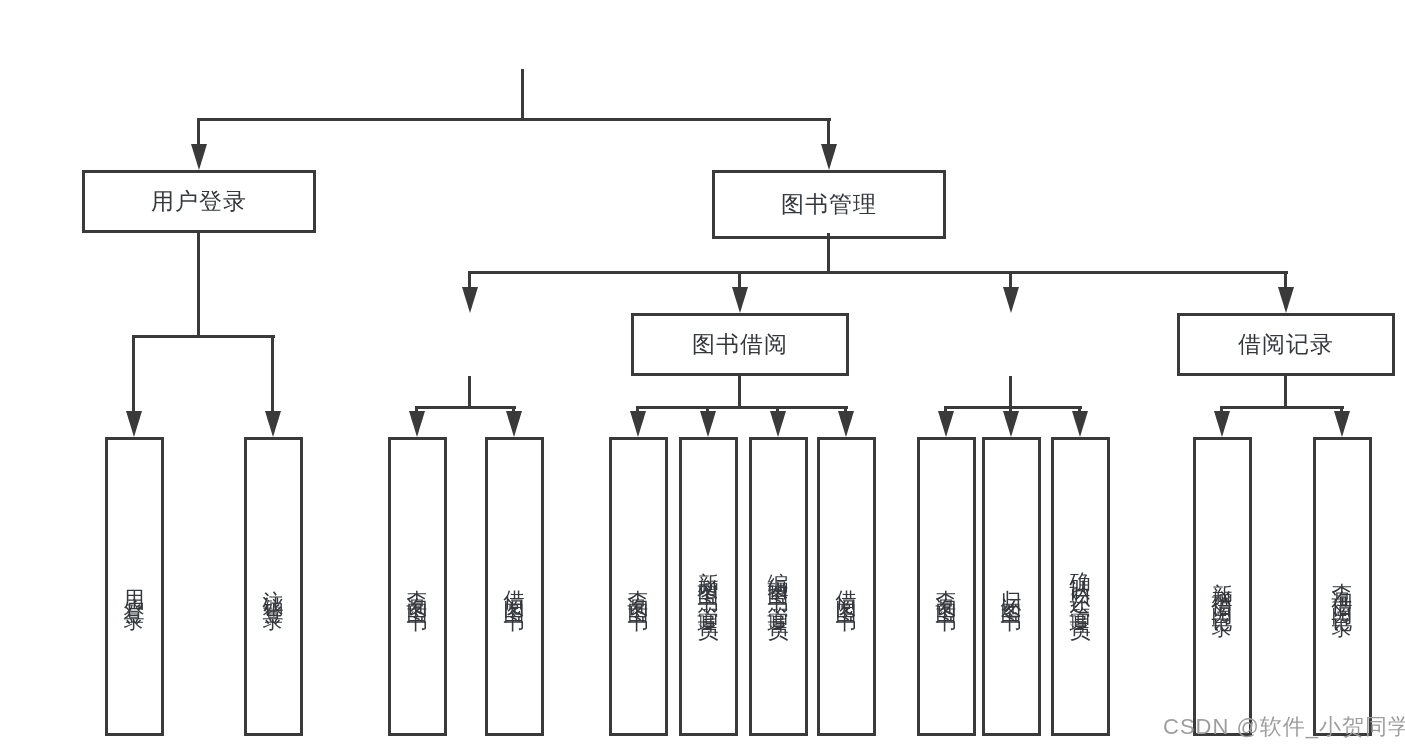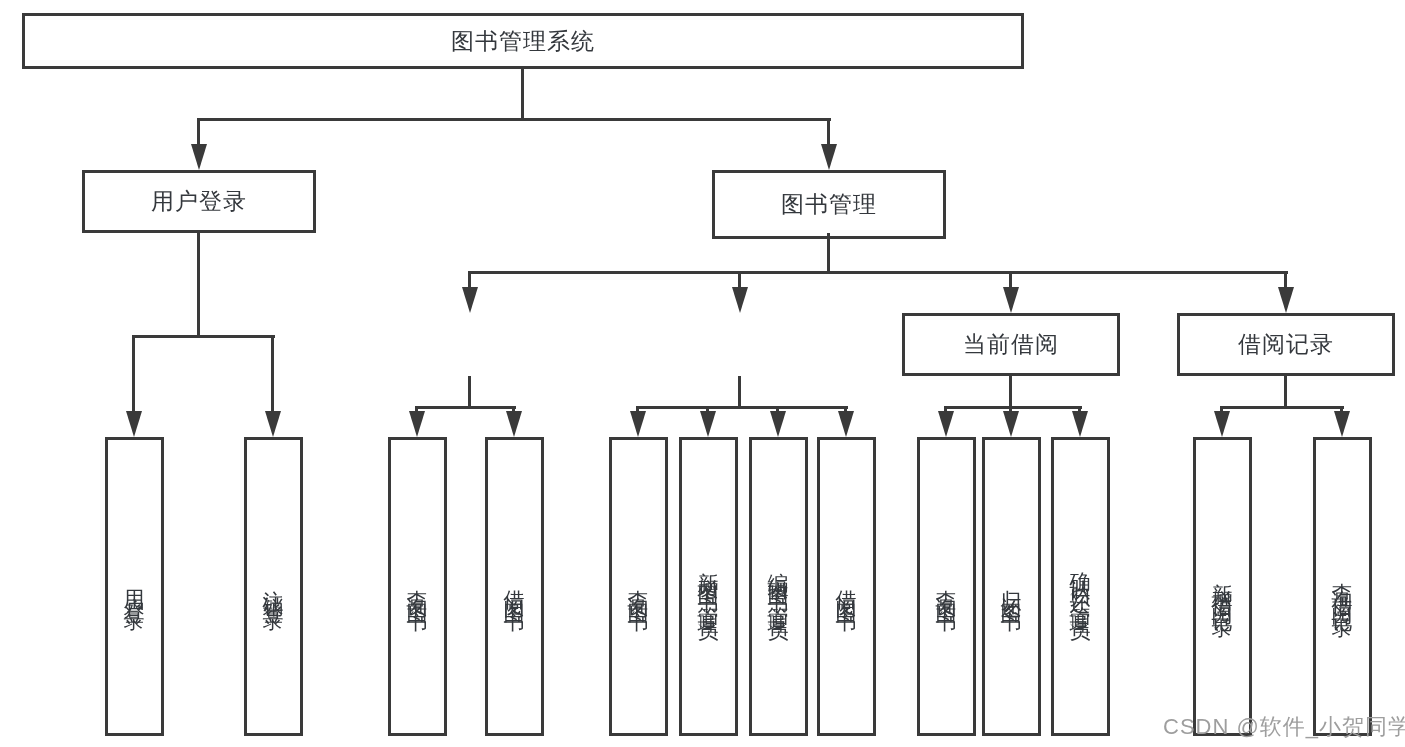--- a/index.html
+++ b/index.html
@@ -26,23 +26,20 @@
   .watermark{
     position:absolute;left:1163px;top:712px;z-index:5;
     font-size:22px;color:#9e9e9e;letter-spacing:1px;white-space:nowrap;
   }
 </style>
 </head>
 <body>
 
 <div class="canvas">
 
-  <div class="node" style="left:22px;top:13px;width:1002px;height:56px">
-    <span class="lbl">图书管理系统</span>
-  </div>
 
   <div class="vline" style="left:521px;top:69px;height:49px"></div>
   <div class="hline" style="left:197px;top:118px;width:634px"></div>
   <div class="vline" style="left:197px;top:118px;height:30px"></div>
   <div class="arrow" style="left:191px;top:144px"></div>
   <div class="vline" style="left:827px;top:118px;height:30px"></div>
   <div class="arrow" style="left:821px;top:144px"></div>
 
   <div class="node" style="left:82px;top:170px;width:234px;height:63px">
     <span class="lbl">用户登录</span>
@@ -62,22 +59,22 @@
   <div class="hline" style="left:468px;top:271px;width:820px"></div>
   <div class="vline" style="left:468px;top:271px;height:22px"></div>
   <div class="arrow" style="left:462px;top:287px"></div>
   <div class="vline" style="left:738px;top:271px;height:22px"></div>
   <div class="arrow" style="left:732px;top:287px"></div>
   <div class="vline" style="left:1009px;top:271px;height:22px"></div>
   <div class="arrow" style="left:1003px;top:287px"></div>
   <div class="vline" style="left:1284px;top:271px;height:22px"></div>
   <div class="arrow" style="left:1278px;top:287px"></div>
 
-  <div class="node" style="left:902px;top:313px;width:218px;height:63px">
-    <span class="lbl">当前借阅</span>
+  <div class="node" style="left:631px;top:313px;width:218px;height:63px">
+    <span class="lbl">图书借阅</span>
   </div>
   <div class="node" style="left:1177px;top:313px;width:218px;height:63px">
     <span class="lbl">借阅记录</span>
   </div>
 
   <div class="vline" style="left:468px;top:376px;height:30px"></div>
   <div class="hline" style="left:415px;top:406px;width:101px"></div>
   <div class="vline" style="left:415px;top:406px;height:9px"></div>
   <div class="arrow" style="left:409px;top:411px"></div>
   <div class="vline" style="left:512px;top:406px;height:9px"></div>

